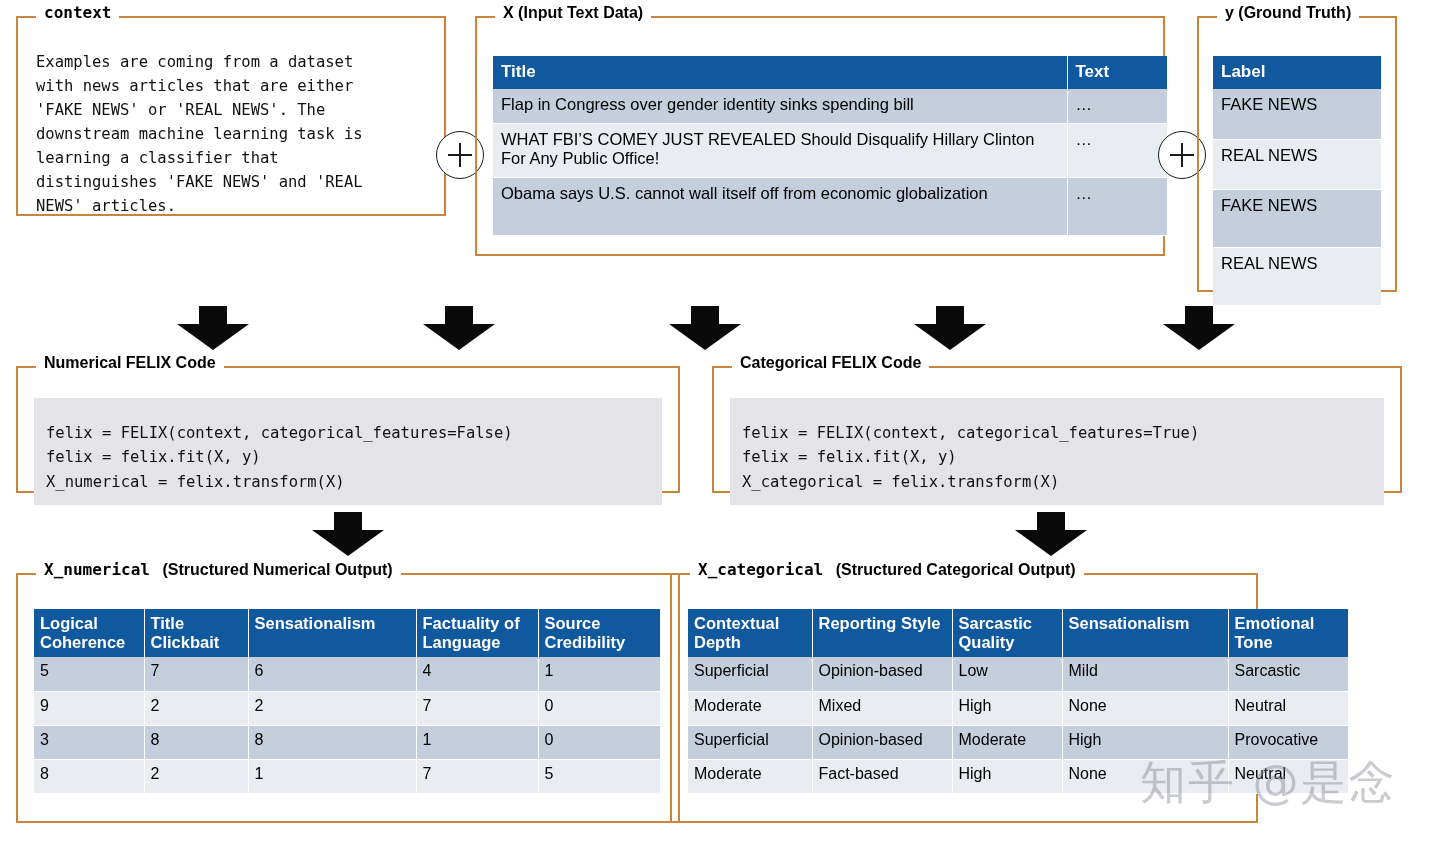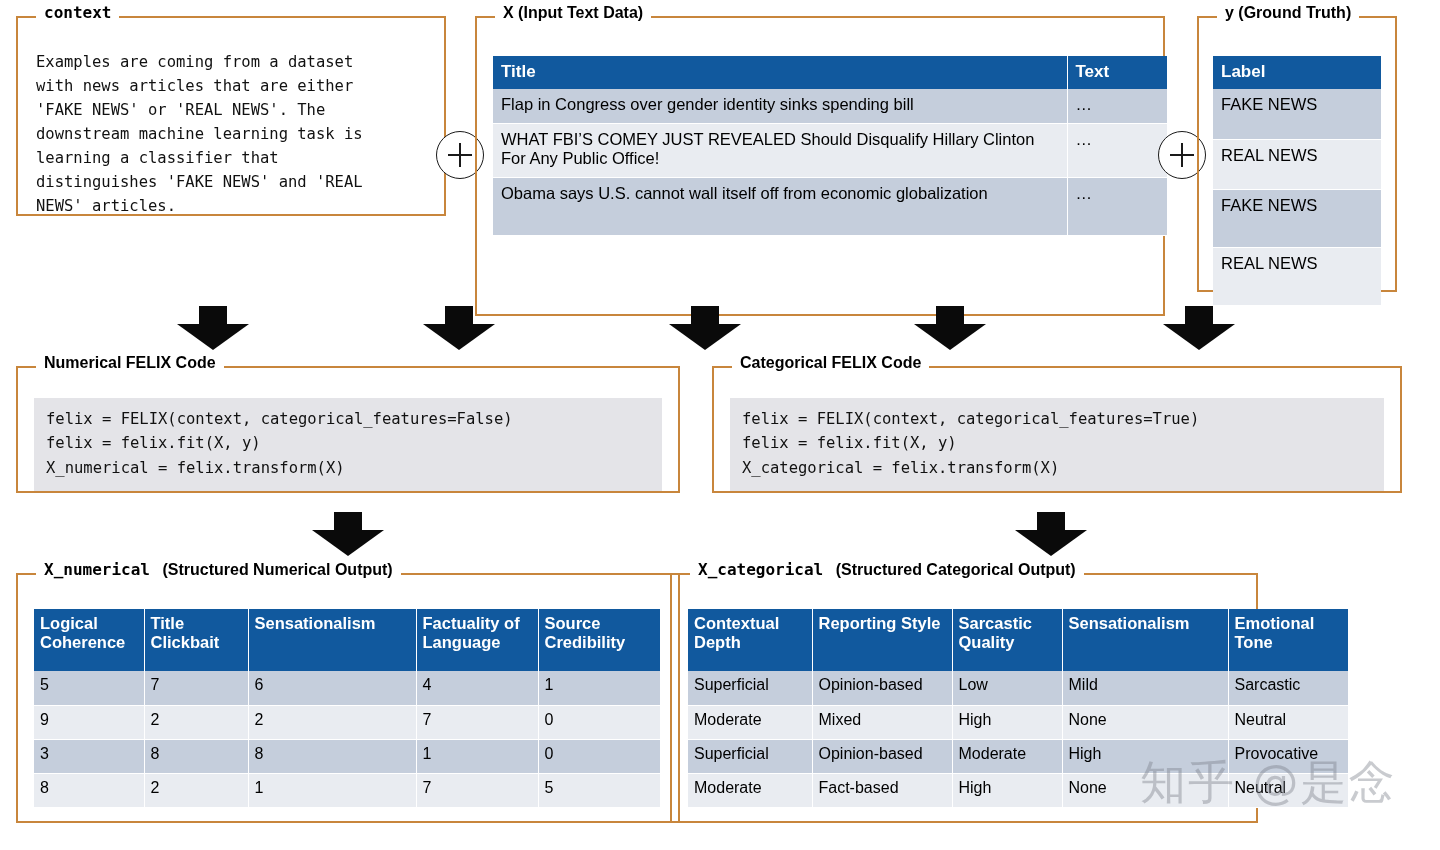--- a/index.html
+++ b/index.html
@@ -46,21 +46,21 @@
     table-layout:fixed;
     position:absolute;
     font-family:"Liberation Sans",sans-serif;
   }
   table.t th{
     background:#11599E;
     color:#ffffff;
     font-weight:bold;
     text-align:left;
     vertical-align:top;
-    padding:5px 6px 20px 6px;
+    padding:5px 6px 6px 6px;
     border-right:1px solid #ffffff;
     line-height:1.13;
   }
   table.t th:last-child{border-right:none;}
   table.t td{
     text-align:left;
     vertical-align:top;
     padding:5px 6px 6px 6px;
     border-right:1px solid #ffffff;
     border-bottom:1px solid #ffffff;
@@ -89,21 +89,21 @@
   #tbl-cat th{font-size:16.5px;}
 
   
   .codebox{
     position:absolute;
     left:16px;right:16px;top:30px;
     background:#E4E4E8;
     font-family:"DejaVu Sans Mono","Liberation Mono",monospace;
     font-size:15.5px;
     line-height:1.58;
-    padding:9px 12px 11px 12px;
+    padding:23px 12px 11px 12px;
     white-space:pre;
     box-sizing:border-box;
     color:#111;
   }
 
   
   .arrow{position:absolute;width:0;height:0;}
   .arrow .shaft{position:absolute;background:#0a0a0a;}
   .arrow .head{position:absolute;width:0;height:0;border-left:36px solid transparent;border-right:36px solid transparent;border-top:26px solid #0a0a0a;}
 
@@ -148,21 +148,21 @@
 with news articles that are either
 'FAKE NEWS' or 'REAL NEWS'. The
 downstream machine learning task is
 learning a classifier that
 distinguishes 'FAKE NEWS' and 'REAL
 NEWS' articles.</div>
   </div>
 
   <div class="pluscircle" style="left:436px;top:131px;"></div>
 
-  <div class="panel" id="panel-x" style="left:475px;top:16px;width:690px;height:300px;">
+  <div class="panel" id="panel-x" style="left:475px;top:16px;width:690px;height:240px;">
     <div class="legend">
       <span class="sans">X (Input Text Data)</span>
     </div>
     <table class="t" id="tbl-x">
       <colgroup>
           <col style="width:574px">
           <col style="width:100px">
         </colgroup>
       <thead>
         <tr>

